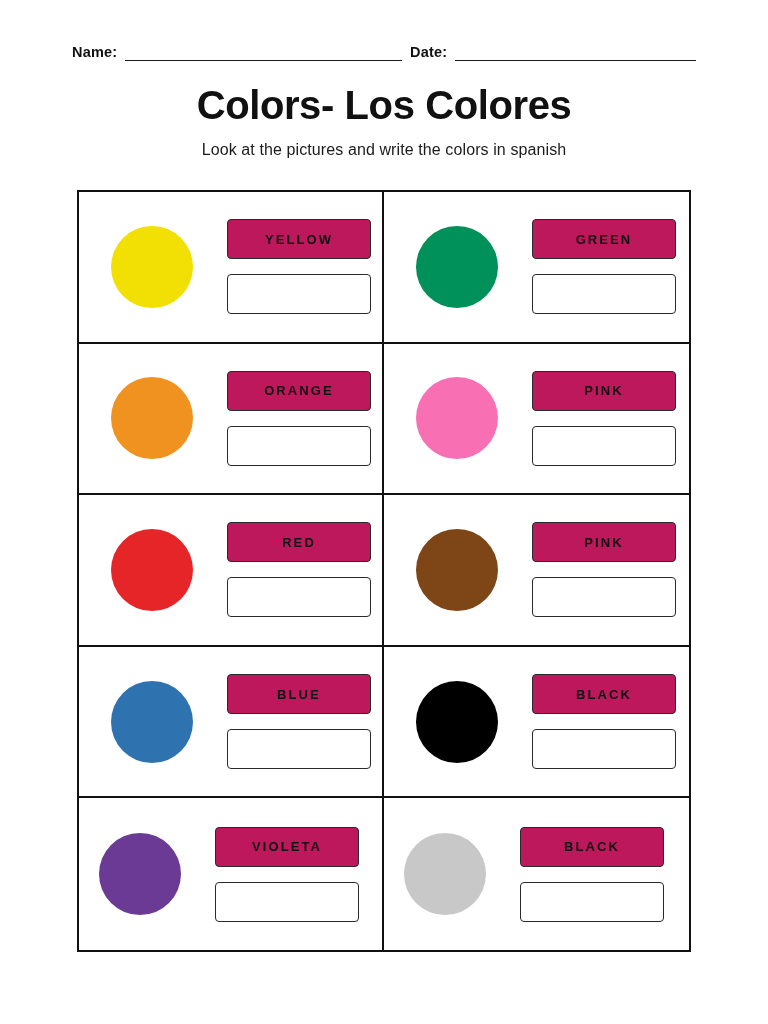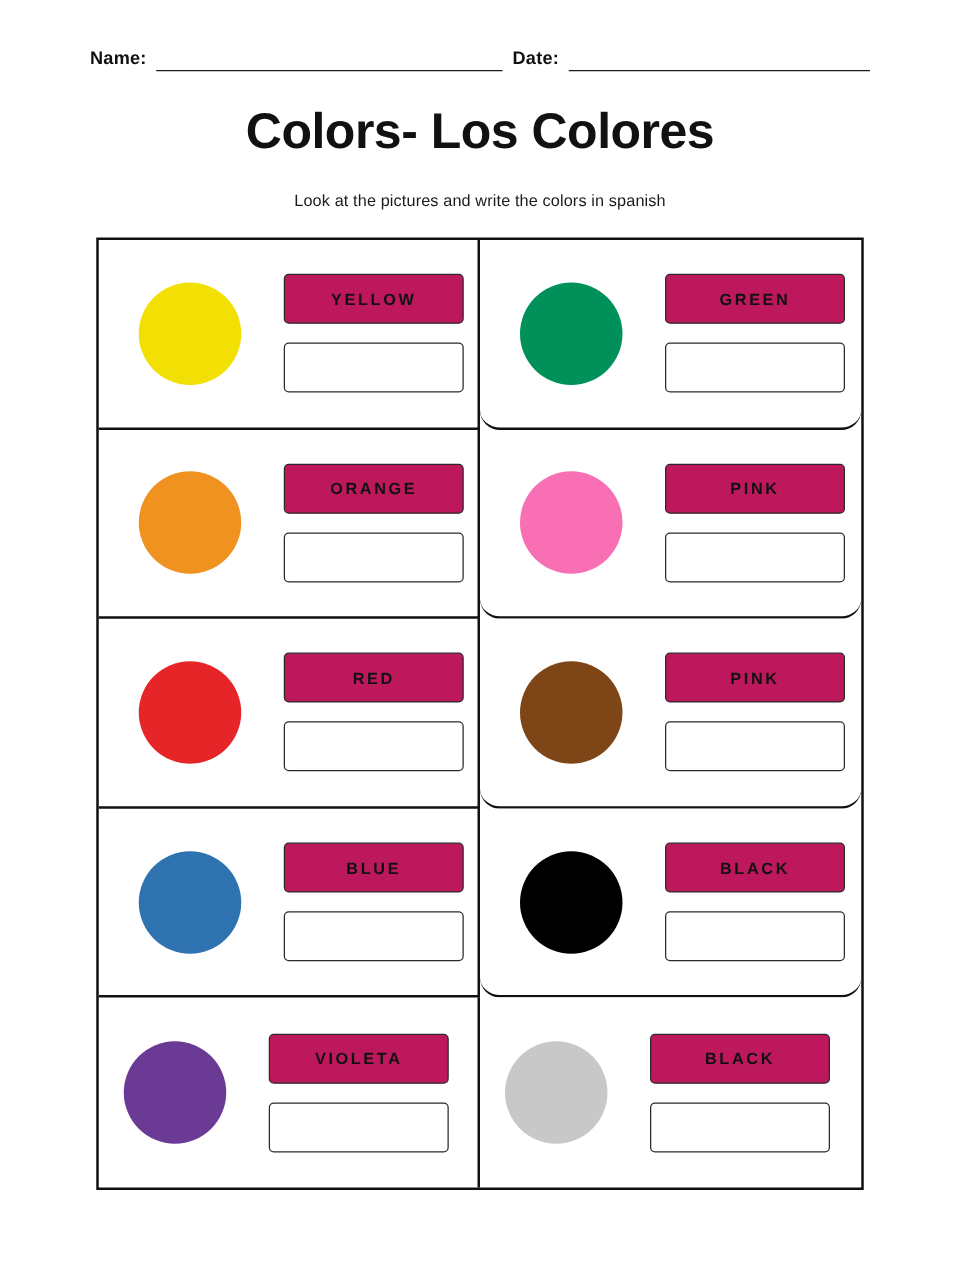--- a/index.html
+++ b/index.html
@@ -24,21 +24,21 @@
   }
 
   
   .meta-row {
     position: absolute;
     top: 40px;
     left: 72px;
     width: 624px;
     height: 26px;
     display: flex;
-    align-items: flex-start;
+    align-items: center;
   }
   .meta-field {
     display: flex;
     align-items: flex-end;
     gap: 8px;
   }
   .meta-field.name-field { width: 330px; }
   .meta-field.date-field { width: 286px; margin-left: 8px; }
 
   .meta-label {
@@ -65,24 +65,24 @@
   }
   .worksheet-title {
     font-size: 40px;
     font-weight: 700;
     letter-spacing: -0.4px;
     line-height: 1.08;
     margin: 0;
     color: #111111;
   }
   .worksheet-subtitle {
-    font-size: 13px;
+    font-size: 16px;
     font-weight: 400;
     letter-spacing: 0.1px;
-    margin: 26px 0 0 0;
+    margin: 14px 0 0 0;
     color: #1b1b1b;
   }
 
   
   .color-grid {
     position: absolute;
     left: 77px;
     top: 190px;
     width: 614px;
     height: 762px;
@@ -94,21 +94,21 @@
   }
   .grid-cell {
     box-sizing: border-box;
     display: flex;
     align-items: center;
     padding-left: 32px;
     gap: 34px;
     border-right: 2.2px solid #111111;
     border-bottom: 2.2px solid #111111;
   }
-  .grid-cell.col-right { border-right: none; border-radius: 16px; }
+  .grid-cell.col-right { border-right: none; }
   .grid-cell.row-last  { border-bottom: none; padding-left: 20px; }
 
   .color-swatch {
     width: 82px;
     height: 82px;
     border-radius: 50%;
     flex: 0 0 auto;
   }
 
   .boxes {

